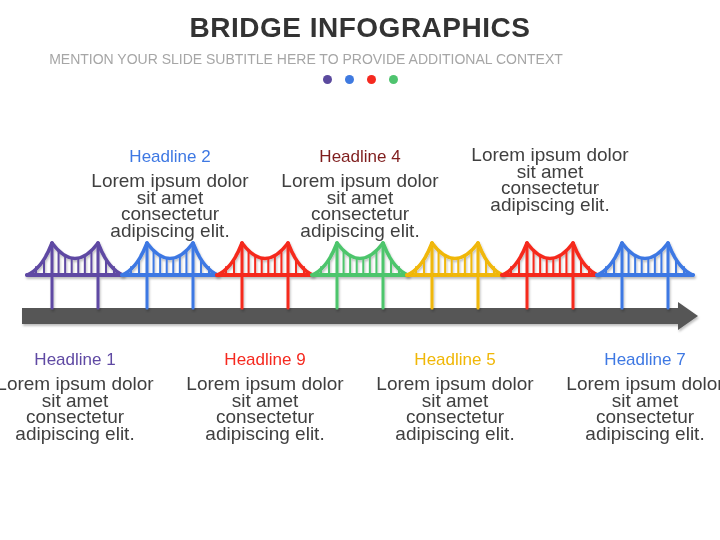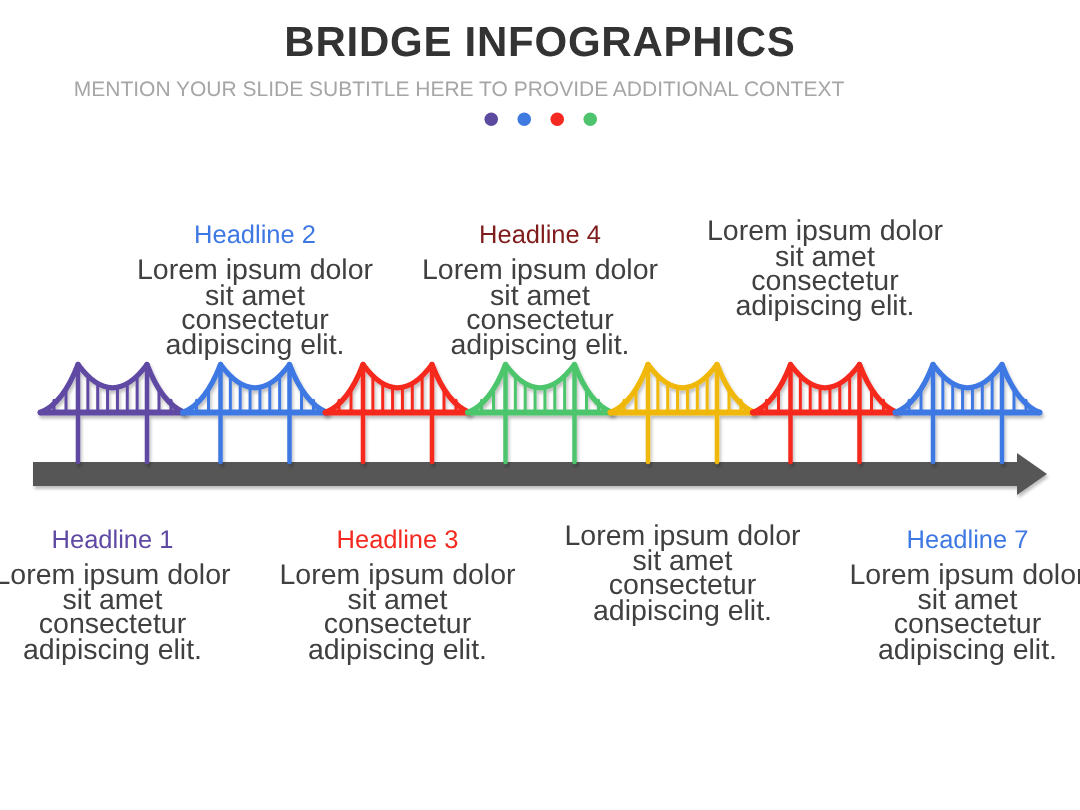--- a/index.html
+++ b/index.html
@@ -176,36 +176,37 @@
     </div>
     <div class="block" style="left: 85px; top: 147px;">
       <div class="headline" style="color: rgb(62, 120, 227);">Headline 2</div>
       <div class="body">
         <div>Lorem ipsum dolor</div>
         <div>sit amet consectetur</div>
         <div>adipiscing elit.</div>
       </div>
     </div>
     <div class="block" style="left: 180px; top: 350px;">
-      <div class="headline" style="color: rgb(245, 41, 31);">Headline 3</div>
+      <div class="headline" style="color: rgb(245, 41, 31);">Headline 9</div>
       <div class="body">
         <div>Lorem ipsum dolor</div>
         <div>sit amet consectetur</div>
         <div>adipiscing elit.</div>
       </div>
     </div>
     <div class="block" style="left: 275px; top: 147px;">
       <div class="headline" style="color: #7f1d1d; text-align: center;">Headline 4</div>
       <div class="body">
         <div>Lorem ipsum dolor</div>
         <div>sit amet consectetur</div>
         <div>adipiscing elit.</div>
       </div>
     </div>
     <div class="block" style="left: 370px; top: 350px;">
+      <div class="headline" style="color: rgb(240, 183, 7);">Headline 5</div>
       <div class="body">
         <div>Lorem ipsum dolor</div>
         <div>sit amet consectetur</div>
         <div>adipiscing elit.</div>
       </div>
     </div>
     <div class="block" style="left: 465px; top: 147px;">
       <div class="body">
         <div>Lorem ipsum dolor</div>
         <div>sit amet consectetur</div>

